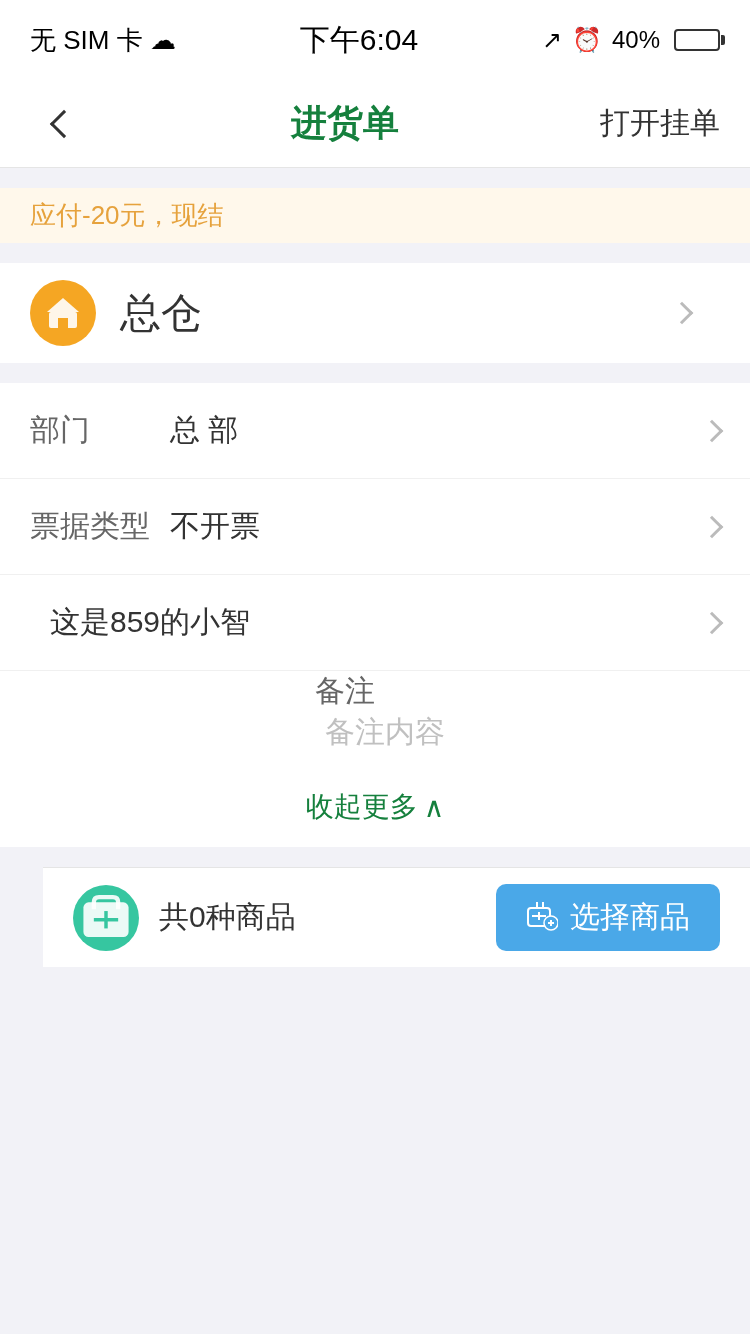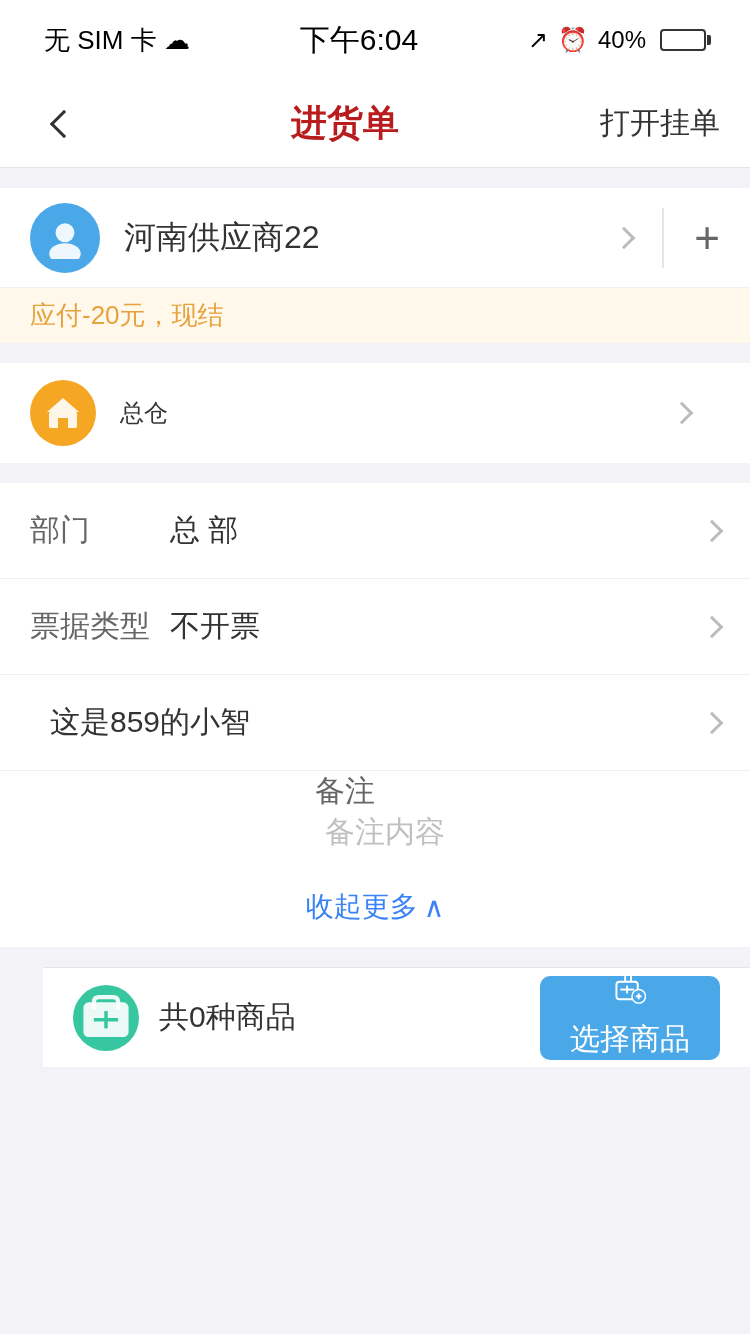--- a/index.html
+++ b/index.html
@@ -13,21 +13,21 @@
     }
 
     
     .status-bar {
       width: 750px;
       height: 80px;
       background: #fff;
       display: flex;
       align-items: center;
       justify-content: space-between;
-      padding: 0 44px;
+      padding: 0 30px;
       font-size: 26px;
     }
     .status-left { display: flex; align-items: center; gap: 10px; }
     .status-center { font-size: 30px; font-weight: 500; }
     .status-right { display: flex; align-items: center; gap: 10px; font-size: 24px; }
     .battery-icon {
       display: inline-block;
       width: 46px; height: 22px;
       border: 2px solid #333;
       border-radius: 4px;
@@ -71,21 +71,21 @@
     .nav-back-arrow {
       width: 20px; height: 20px;
       border-left: 3px solid #333;
       border-bottom: 3px solid #333;
       transform: rotate(45deg);
       margin-left: 8px;
     }
     .nav-title {
       font-size: 36px;
       font-weight: 600;
-      color: #b91c1c;
+      color: #15803d;
     }
     .nav-action {
       font-size: 30px;
       color: #333;
       cursor: pointer;
       text-align: center;
     }
 
     
     .section-gap {
@@ -163,21 +163,21 @@
       width: 66px; height: 66px;
       border-radius: 50%;
       background: #f5a623;
       display: flex; align-items: center; justify-content: center;
       margin-right: 24px;
       flex-shrink: 0;
     }
     .warehouse-icon svg { width: 38px; height: 38px; }
     .warehouse-name {
       flex: 1;
-      font-size: 24px;
+      font-size: 41px;
       color: #333;
     }
 
     
     .form-section {
       background: #fff;
     }
     .form-row {
       display: flex;
       align-items: center;
@@ -213,21 +213,21 @@
     }
 
     
     .collapse-row {
       background: #fff;
       display: flex;
       align-items: center;
       justify-content: center;
       height: 80px;
       font-size: 28px;
-      color: #3b82f6;
+      color: #15803d;
       cursor: pointer;
       gap: 6px;
     }
 
     
     .bottom-bar {
       background: #fff;
       display: flex;
       align-items: center;
       padding: 11px 30px;
@@ -246,29 +246,28 @@
     .product-count {
       flex: 1;
       font-size: 30px;
       color: #333;
     }
     .select-product-btn {
       background: #4aa8e8;
       color: #fff;
       font-size: 30px;
       padding: 0 30px;
-      height: 84px;
+      height: 67px;
       border-radius: 10px;
       display: flex;
       align-items: center;
       gap: 12px;
       cursor: pointer;
       border: none;
       outline: none;
-      flex-direction: column;
     }
 
     .page-bg {
       background: #f2f2f7;
       min-height: 300px;
       width: 750px;
     }
   </style>
 </head>
 <body>
@@ -292,32 +291,20 @@
   <div class="nav-back">
     <div class="nav-back-arrow"></div>
   </div>
   <div class="nav-title">进货单</div>
   <div class="nav-action">打开挂单</div>
 </div>
 
 <div class="section-gap"></div>
 
 <div class="white-card">
-  <div class="supplier-row">
-    <div class="supplier-avatar">
-      <svg viewBox="0 0 40 40" fill="none" xmlns="http://www.w3.org/2000/svg">
-        <circle cx="20" cy="15" r="9" fill="#fff" opacity="0.9"></circle>
-        <ellipse cx="20" cy="35" rx="15" ry="10" fill="#fff" opacity="0.9"></ellipse>
-      </svg>
-    </div>
-    <div class="supplier-name">河南供应商22</div>
-    <div class="chevron-right"></div>
-    <div class="supplier-divider"></div>
-    <div class="add-btn">+</div>
-  </div>
 
   <div class="notice-banner">应付-20元，现结</div>
 </div>
 
 <div class="section-gap"></div>
 
 <div class="white-card">
   <div class="warehouse-row">
     <div class="warehouse-icon">
       <svg viewBox="0 0 38 38" fill="none" xmlns="http://www.w3.org/2000/svg">

